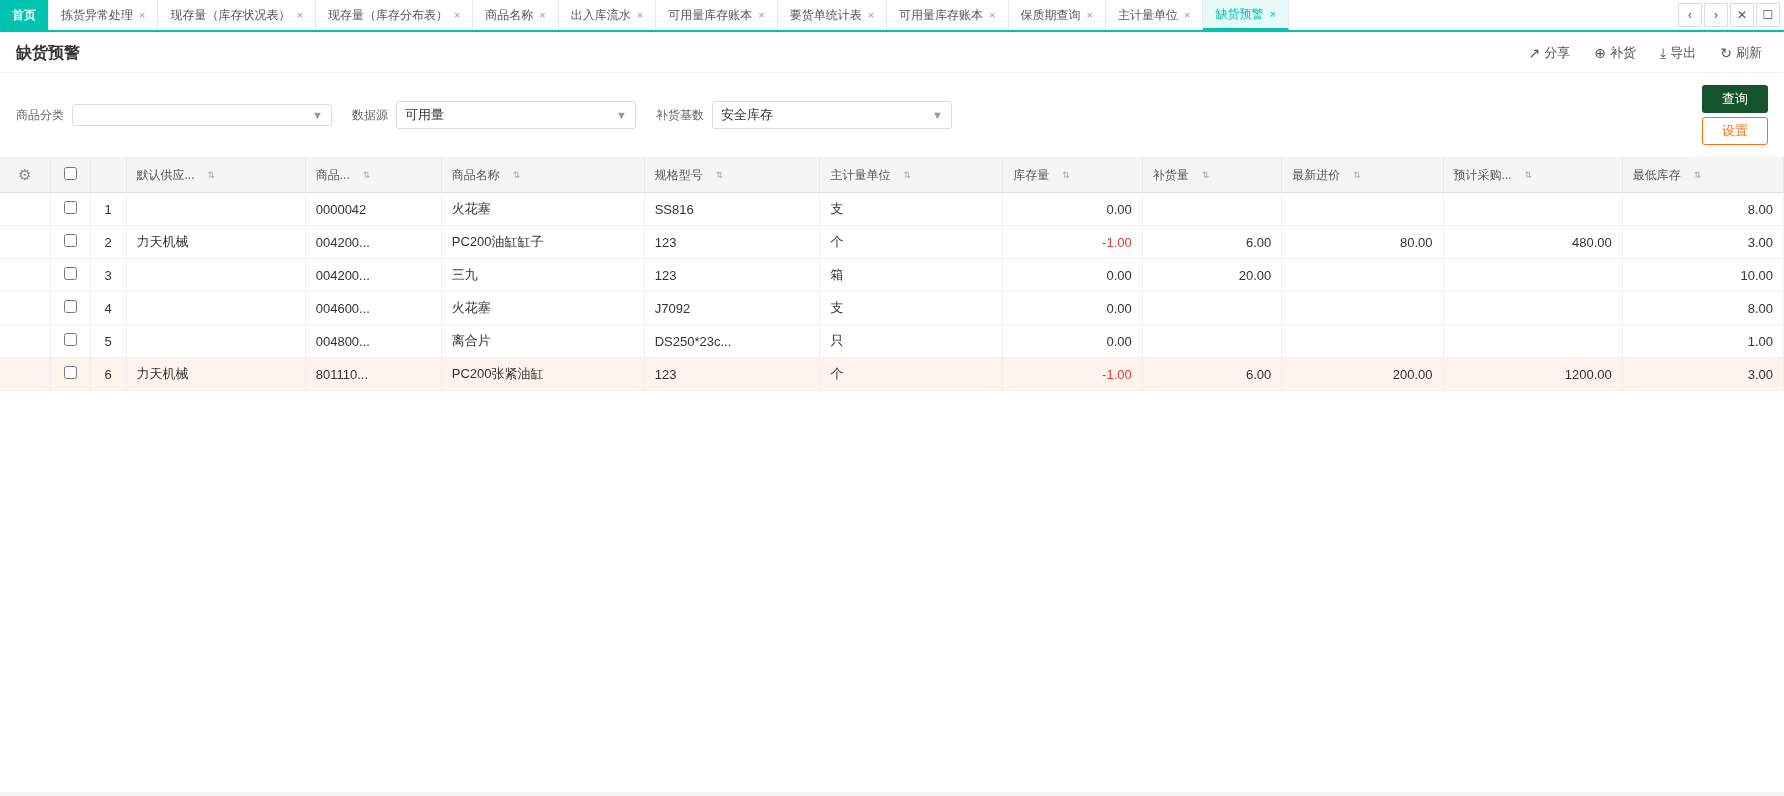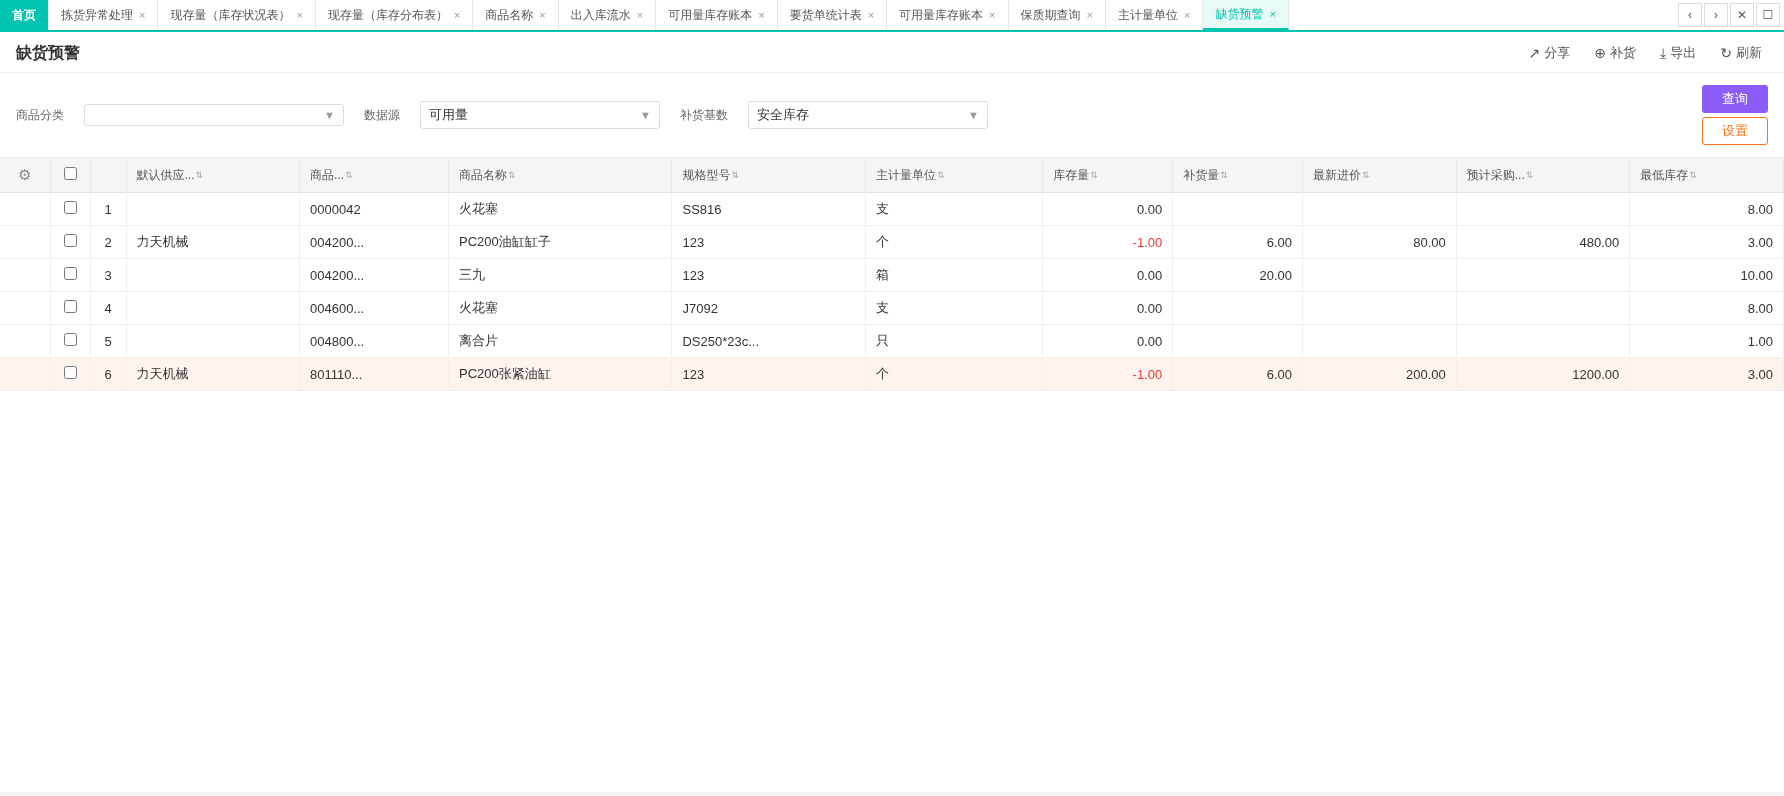--- a/index.html
+++ b/index.html
@@ -106,21 +106,21 @@
     .filter-bar {
       display: flex;
       align-items: center;
       padding: 12px 16px;
       gap: 20px;
       border-bottom: 1px solid #f0f0f0;
     }
     .filter-group {
       display: flex;
       align-items: center;
-      gap: 20px;
+      gap: 8px;
     }
     .filter-label {
       font-size: 12px;
       color: #666;
       white-space: nowrap;
     }
     .filter-select {
       display: flex;
       align-items: center;
       border: 1px solid #ddd;
@@ -138,21 +138,21 @@
     .filter-arrow { color: #999; font-size: 11px; margin-left: 8px; }
     .filter-value { color: #333; }
 
     .filter-right-actions {
       margin-left: auto;
       display: flex;
       flex-direction: column;
       gap: 4px;
     }
     .btn-query {
-      background: #8b5cf6;
+      background: #14532d;
       color: #fff;
       border: none;
       border-radius: 3px;
       padding: 5px 20px;
       cursor: pointer;
       font-size: 13px;
     }
     .btn-settings {
       background: #fff;
       color: #f97316;
@@ -197,21 +197,21 @@
       border-right: 1px solid #f0f0f0;
       color: #333;
       white-space: nowrap;
     }
     tbody td:first-child { text-align: center; color: #666; }
     tbody td:nth-child(2) { text-align: center; }
     tbody td.number { text-align: right; }
     .th-sort {
       display: flex;
       align-items: center;
-      gap: 1px;
+      gap: 13px;
       cursor: pointer;
     }
     .sort-icon { font-size: 9px; color: #aaa; }
     .gear-icon-cell {
       width: 36px;
       text-align: center;
       cursor: pointer;
       color: #888;
       font-size: 15px;
     }

